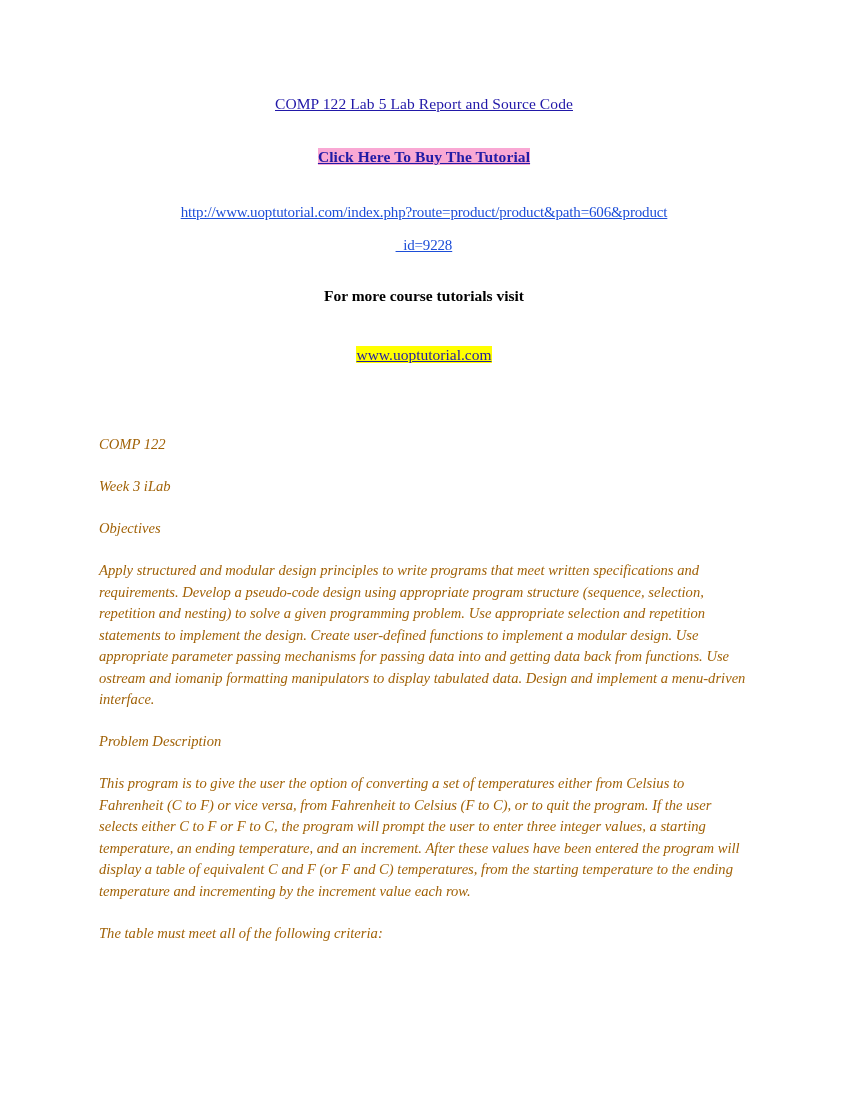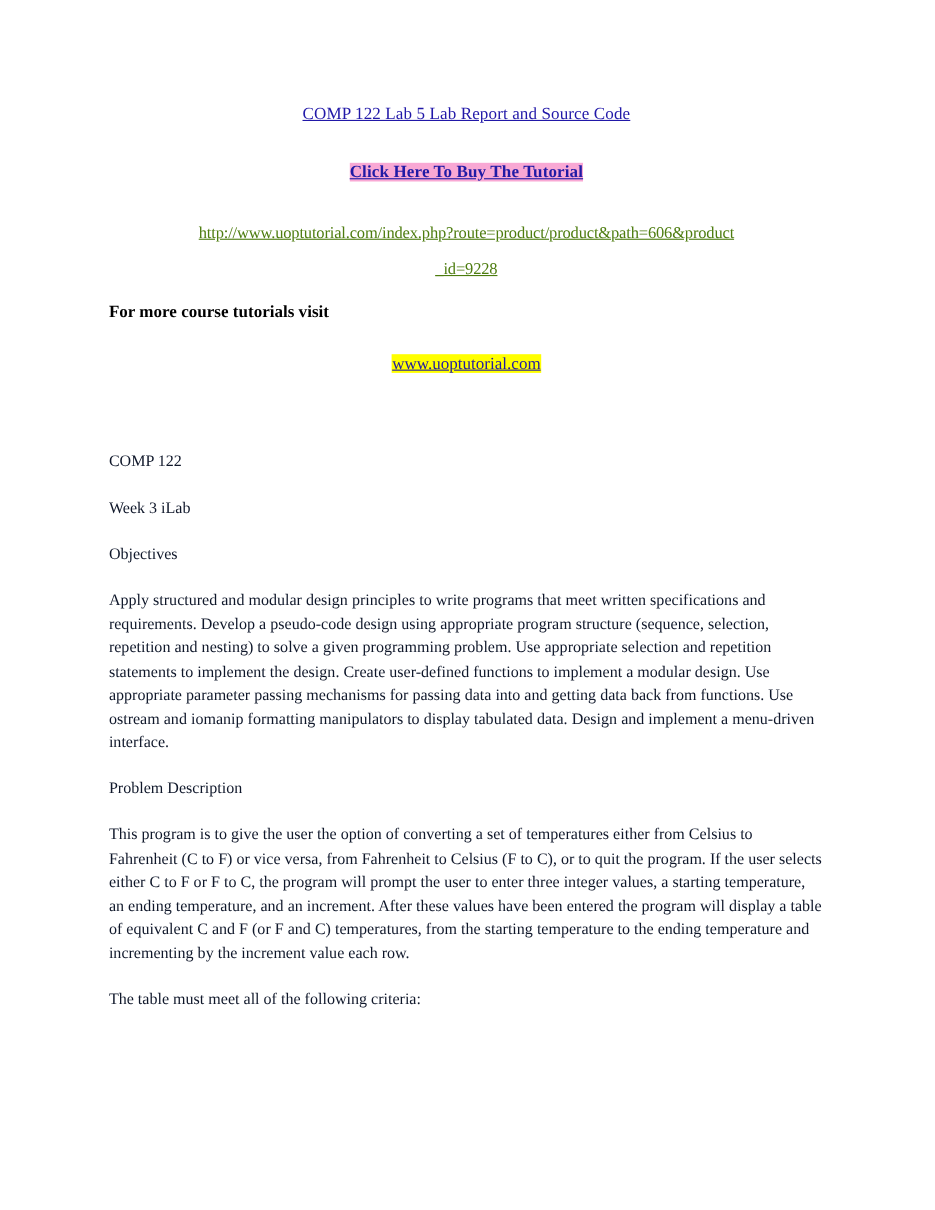--- a/index.html
+++ b/index.html
@@ -62,29 +62,29 @@
 
   .url-line {
     text-align: center;
     margin: 0;
     padding: 0;
     font-size: 15px;
     line-height: 33px;
     color: #2118a8;
   }
   .url-link {
-    color: #4d7c0f;
+    color: #1d4ed8;
     text-decoration: underline;
     letter-spacing: -0.15px;
   }
   .spacer-c { height: 14px; }
 
   .visit-line {
-    text-align: left;
-    margin: 0;
+    text-align: center;
+    margin: 12px;
     padding: 0;
     font-size: 15.5px;
     font-weight: bold;
     color: #000000;
     line-height: 1.0;
   }
   .spacer-d { height: 32px; }
 
   .site-line {
     text-align: center;
@@ -100,25 +100,26 @@
     text-decoration: underline;
   }
 
   
   .body-block {
     margin-top: 71px;
   }
   .para {
     font-size: 14.6px;
     line-height: 21.5px;
-    color: #0f172a;
+    color: #a16207;
     text-align: left;
     margin: 0 0 20.5px 0;
     padding: 0;
     width: 650px;
+    font-style: italic;
   }
   .para.last { margin-bottom: 0; }
 </style>
 </head>
 <body>
 
 <div class="page">
   <div class="content">
 
     <div class="doc-title">COMP 122 Lab 5 Lab Report and Source Code</div>

